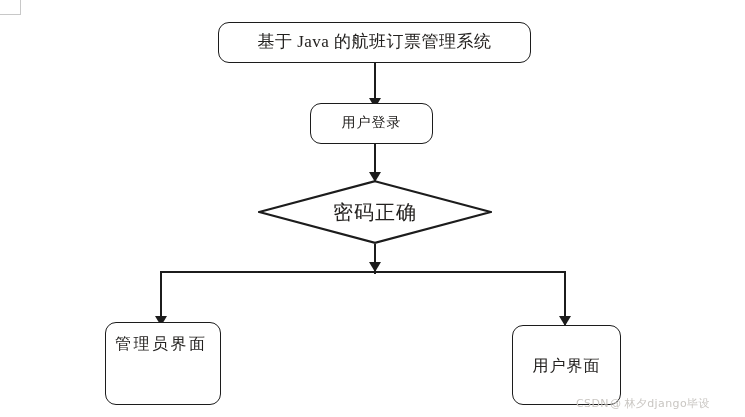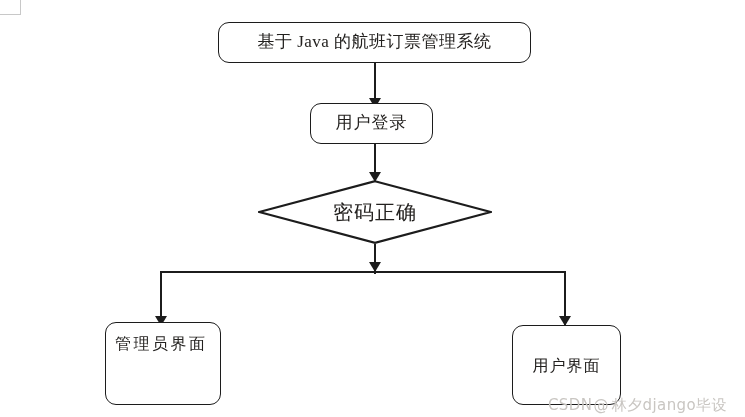--- a/index.html
+++ b/index.html
@@ -61,21 +61,21 @@
     width: 313px;
     height: 41px;
     font-size: 17px;
     letter-spacing: 0.5px;
   }
   #node-login {
     left: 310px;
     top: 103px;
     width: 123px;
     height: 41px;
-    font-size: 17px;
+    font-size: 14px;
     letter-spacing: 1px;
   }
   #node-admin {
     left: 105px;
     top: 322px;
     width: 116px;
     height: 83px;
     font-size: 16px;
     padding: 9px 8px 16px 9px;
     letter-spacing: 2.5px;
@@ -149,24 +149,24 @@
 
   #split-bar   { left: 160px; top: 271px; width: 406px; }
   #branch-left-line   { left: 160px; top: 271px; height: 57px; }
   #branch-left-arrow  { left: 155px; top: 316px; }
   #branch-right-line  { left: 564px; top: 271px; height: 57px; }
   #branch-right-arrow { left: 559px; top: 316px; }
 
   
   #watermark {
     position: absolute;
-    left: 548px;
+    left: 576px;
     top: 396px;
     font-family: "DejaVu Sans", "Liberation Sans", sans-serif;
-    font-size: 15px;
+    font-size: 11px;
     color: #c9c6c2;
     white-space: nowrap;
     letter-spacing: 0.4px;
     user-select: none;
   }
   #watermark .wm-at { margin: 0 3px 0 1px; }
 </style>
 </head>
 <body>
 

